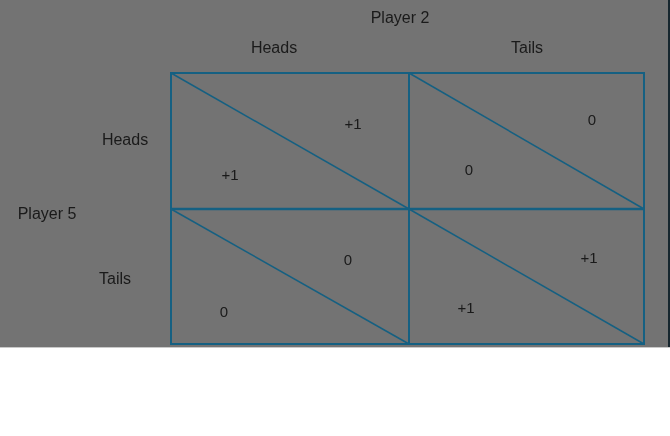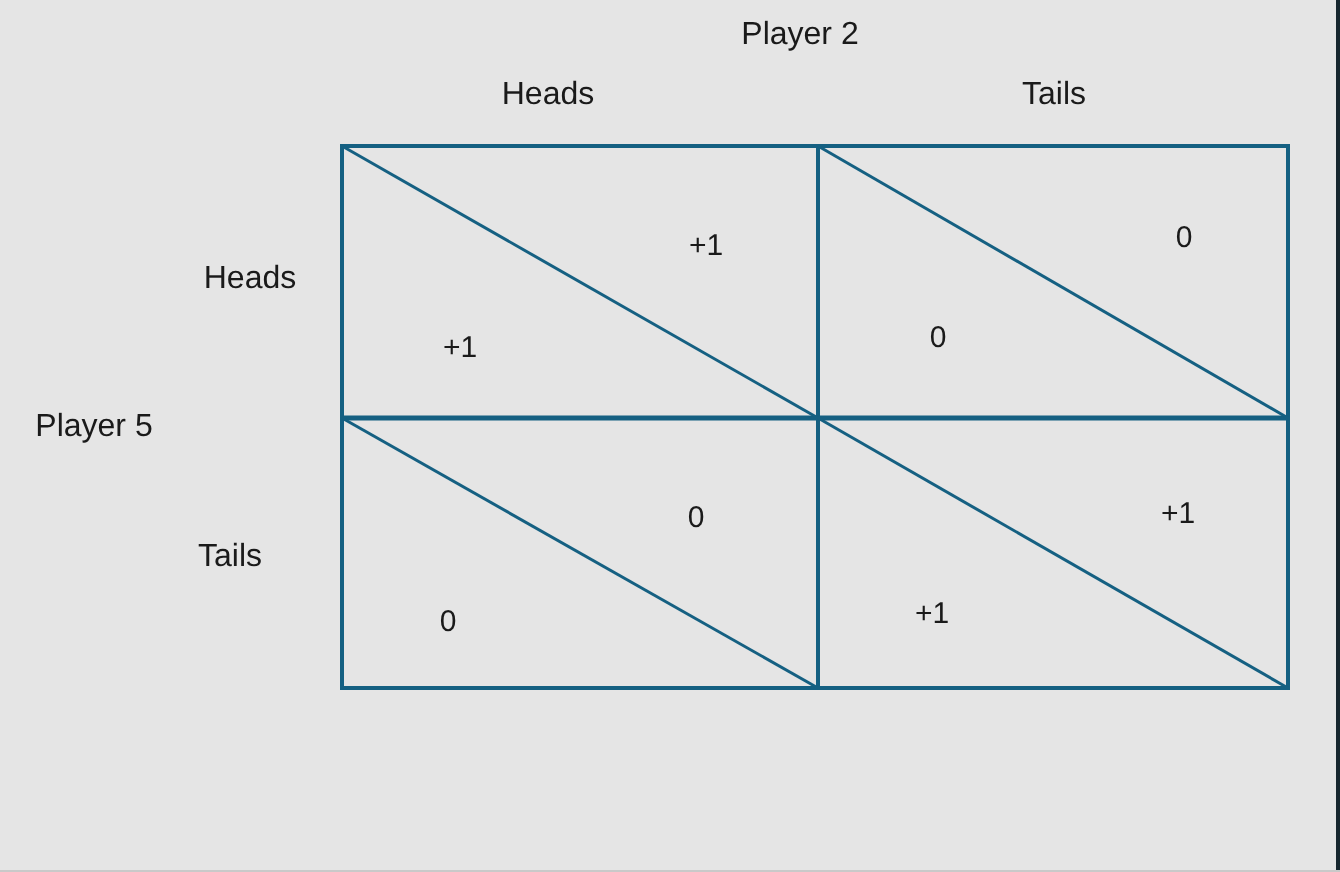--- a/index.html
+++ b/index.html
@@ -4,22 +4,22 @@
 <style>
   html, body {
     margin: 0;
     padding: 0;
     background: #ffffff;
     font-family: "Liberation Sans", sans-serif;
   }
   #canvas {
     position: relative;
     width: 670px;
-    height: 436px;
-    background: #e5e5e5;
+    height: 348px;
+    background: #737373;
     color: #1a1a1a;
     overflow: hidden;
   }
   .lbl {
     position: absolute;
     transform: translate(-50%, -50%);
     font-size: 16px;
     white-space: nowrap;
     color: #1a1a1a;
   }

